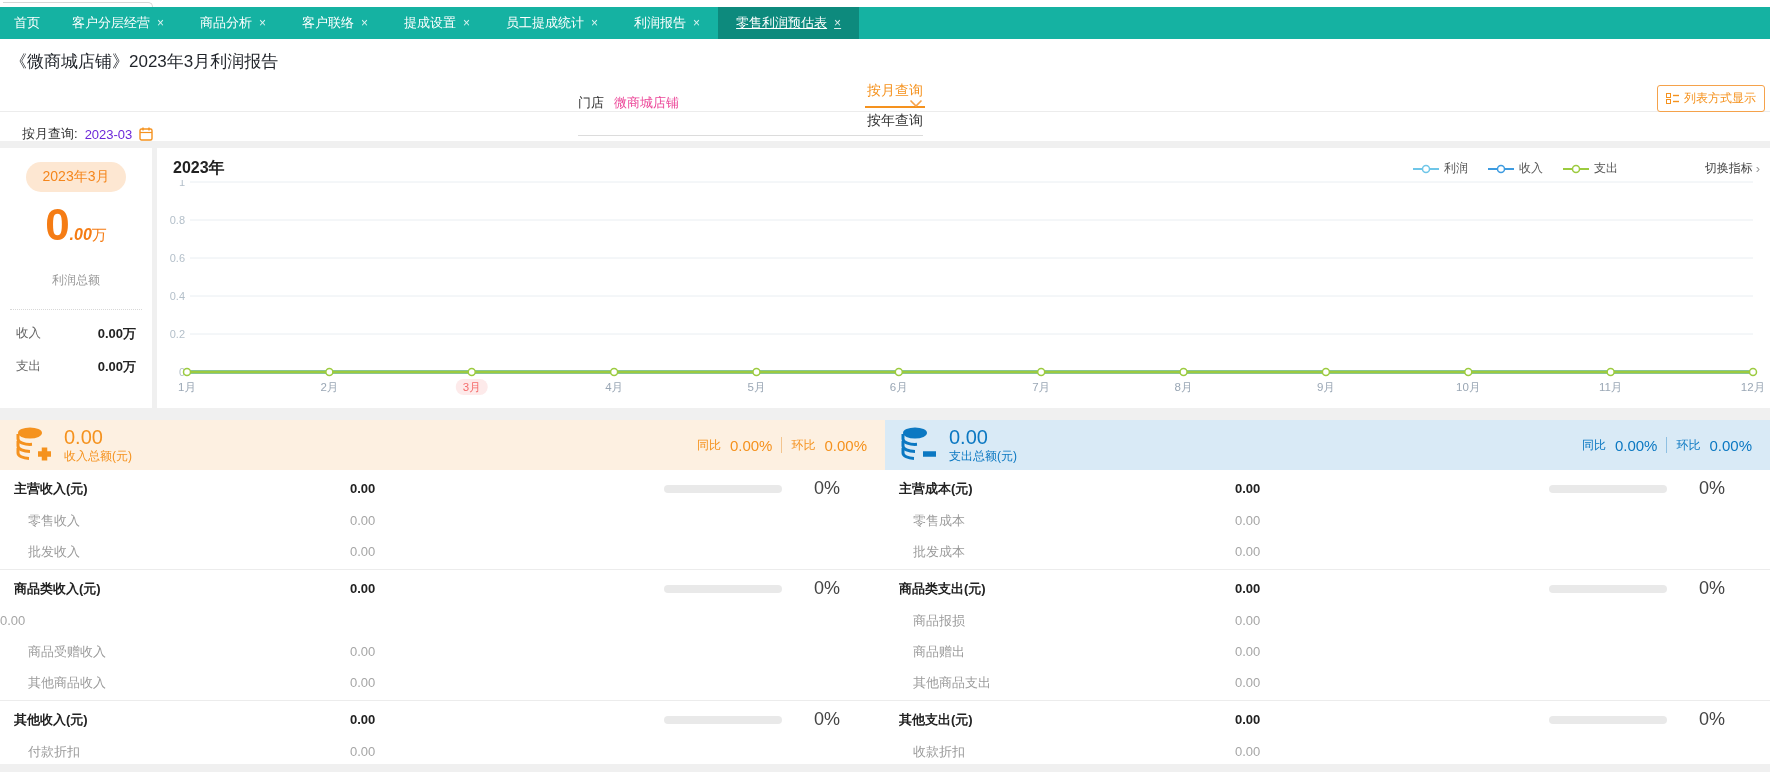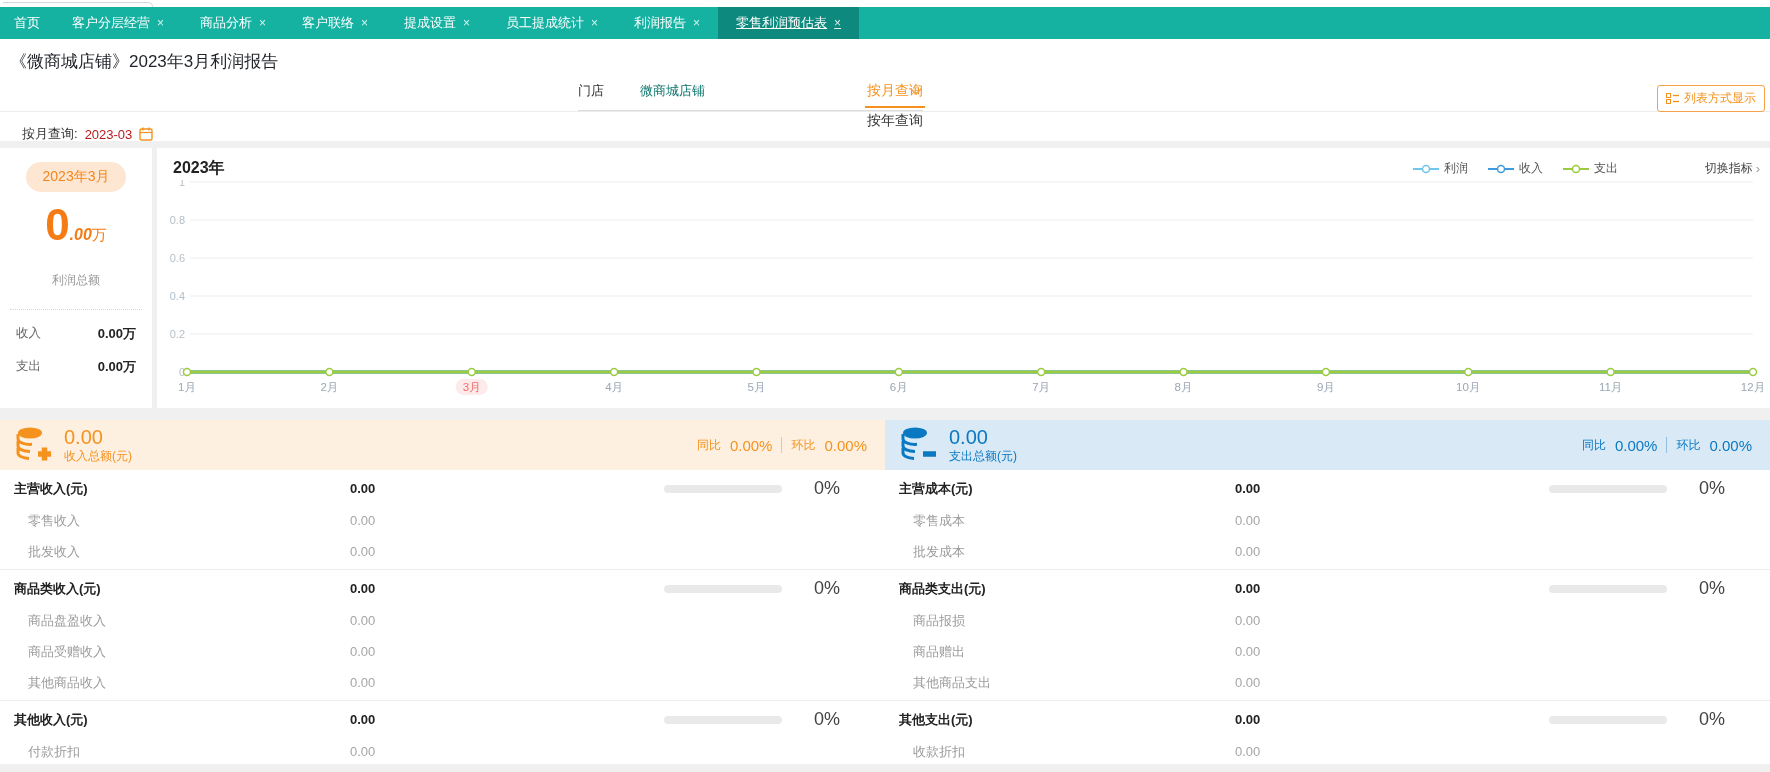--- a/index.html
+++ b/index.html
@@ -20,31 +20,31 @@
   .tab-close { margin-left:7px; font-size:12px; opacity:.85; }
 
   
   .header-area { position:absolute; top:39px; left:0; right:0; height:102px; background:#fff; }
   .page-title { padding:11px 0 0 10px; font-size:17px; color:#1f2329; }
   .query-row { position:relative; margin-top:9px; height:30px; border-bottom:1px solid #ececec; }
   .qtabs { display:flex; align-items:center; margin-left:20px; height:100%;flex-direction:column; }
   .qtab { font-size:14px; color:#333; cursor:pointer; padding:0 2px 6px 2px; }
   .qtab.active { color:#f5921e; border-bottom:2px solid #f5921e; }
   .qdiv { width:1px; height:14px; background:#ddd; margin:0 14px 4px 14px; }
-  .store-select { position:absolute; left:578px; top:0; width:345px; display:flex; align-items:center; cursor:pointer;
-    border-bottom:1px solid #dcdcdc; padding-bottom:10px; }
+  .store-select { position:absolute; left:578px; top:12px; width:345px; display:flex; align-items:center; cursor:pointer;
+    border-bottom:1px solid #dcdcdc; padding-bottom:23px; }
   .store-label { font-size:13px; color:#333; margin-right:10px; }
-  .store-value { font-size:13px; color:#0f766e;margin-left:26px; }
+  .store-value { font-size:13px; color:#ec4899; }
   .store-select .chev { margin-left:auto; }
   .list-btn { position:absolute; right:5px; top:3px; display:flex; align-items:center; gap:5px;
     border:1px solid #f5a24b; background:#fff; color:#f5921e; font-size:12px; padding:4px 8px; border-radius:3px; cursor:pointer;
     font-family:inherit; }
   .date-row { display:flex; align-items:center; margin:13px 0 0 22px; gap:7px; }
   .date-label { font-size:13px; color:#333; }
-  .date-value { font-size:13px; color:#b91c1c; cursor:pointer; }
+  .date-value { font-size:13px; color:#6d28d9; cursor:pointer; }
 
   .gap1 { position:absolute; top:141px; left:0; right:0; height:7px; background:#f0f0f0; }
 
   
   .main-row { position:absolute; top:148px; left:0; right:0; height:260px; display:flex; gap:5px; background:#f0f0f0; }
   .summary-card { width:152px; background:#fff; text-align:center; }
   .pill { display:inline-block; margin-top:14px; padding:6px 17px; background:#fde7d2; border-radius:16px;
     color:#f5861c; font-size:14px; }
   .big-amount { margin-top:8px; color:#f57c14; }
   .big-amount .bi { font-size:44px; font-weight:bold; }
@@ -310,21 +310,20 @@
             </div>
           </div>
           <div class="tgroup">
             <div class="trow head">
               <span class="tlabel">商品类收入(元)</span>
               <span class="tvalue">0.00</span>
               <span class="tbar"></span>
               <span class="tpct">0%</span>
             </div>
             <div class="trow sub">
-              <span class="tlabel">商品盘盈收入</span>
               <span class="tvalue">0.00</span>
             </div>
             <div class="trow sub">
               <span class="tlabel">商品受赠收入</span>
               <span class="tvalue">0.00</span>
             </div>
             <div class="trow sub">
               <span class="tlabel">其他商品收入</span>
               <span class="tvalue">0.00</span>
             </div>

